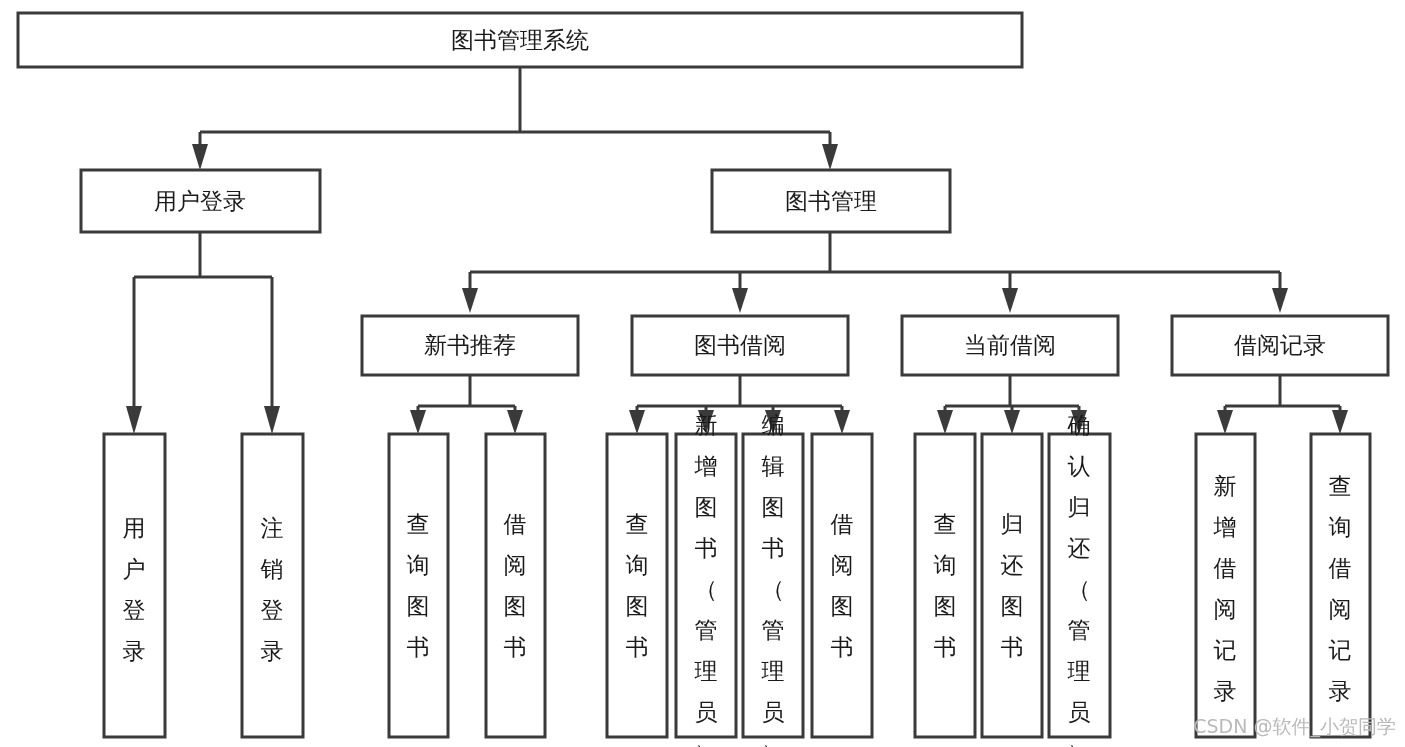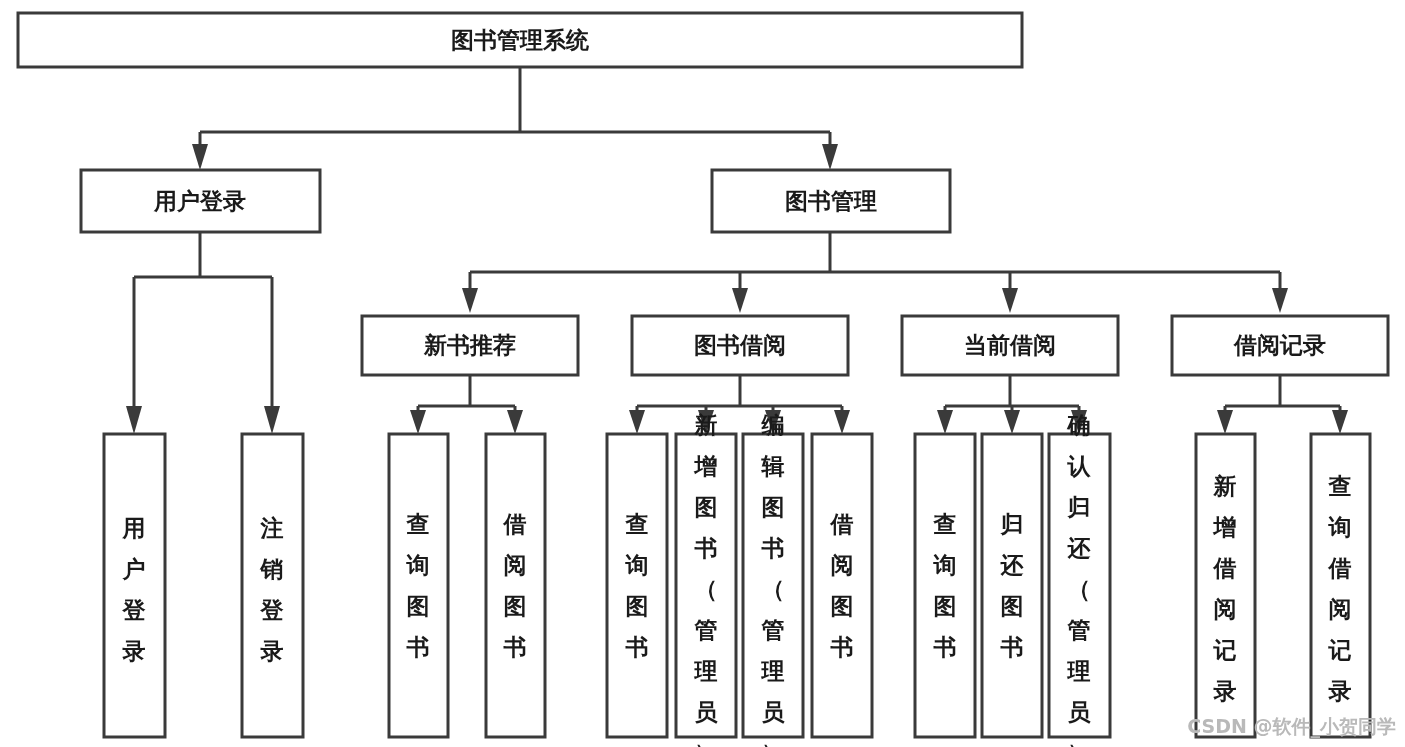--- a/index.html
+++ b/index.html
@@ -11,21 +11,20 @@
     width: 1405px;
     height: 747px;
     font-family: "DejaVu Sans", "Liberation Sans", sans-serif;
     overflow: hidden;
     position: relative;
   }
   #diagram-root {
     position: relative;
     width: 1405px;
     height: 747px;
-    font-weight: bold;
   }
   svg.diagram {
     position: absolute;
     top: 0;
     left: 0;
     width: 1405px;
     height: 747px;
     display: block;
   }
   .node-box {

